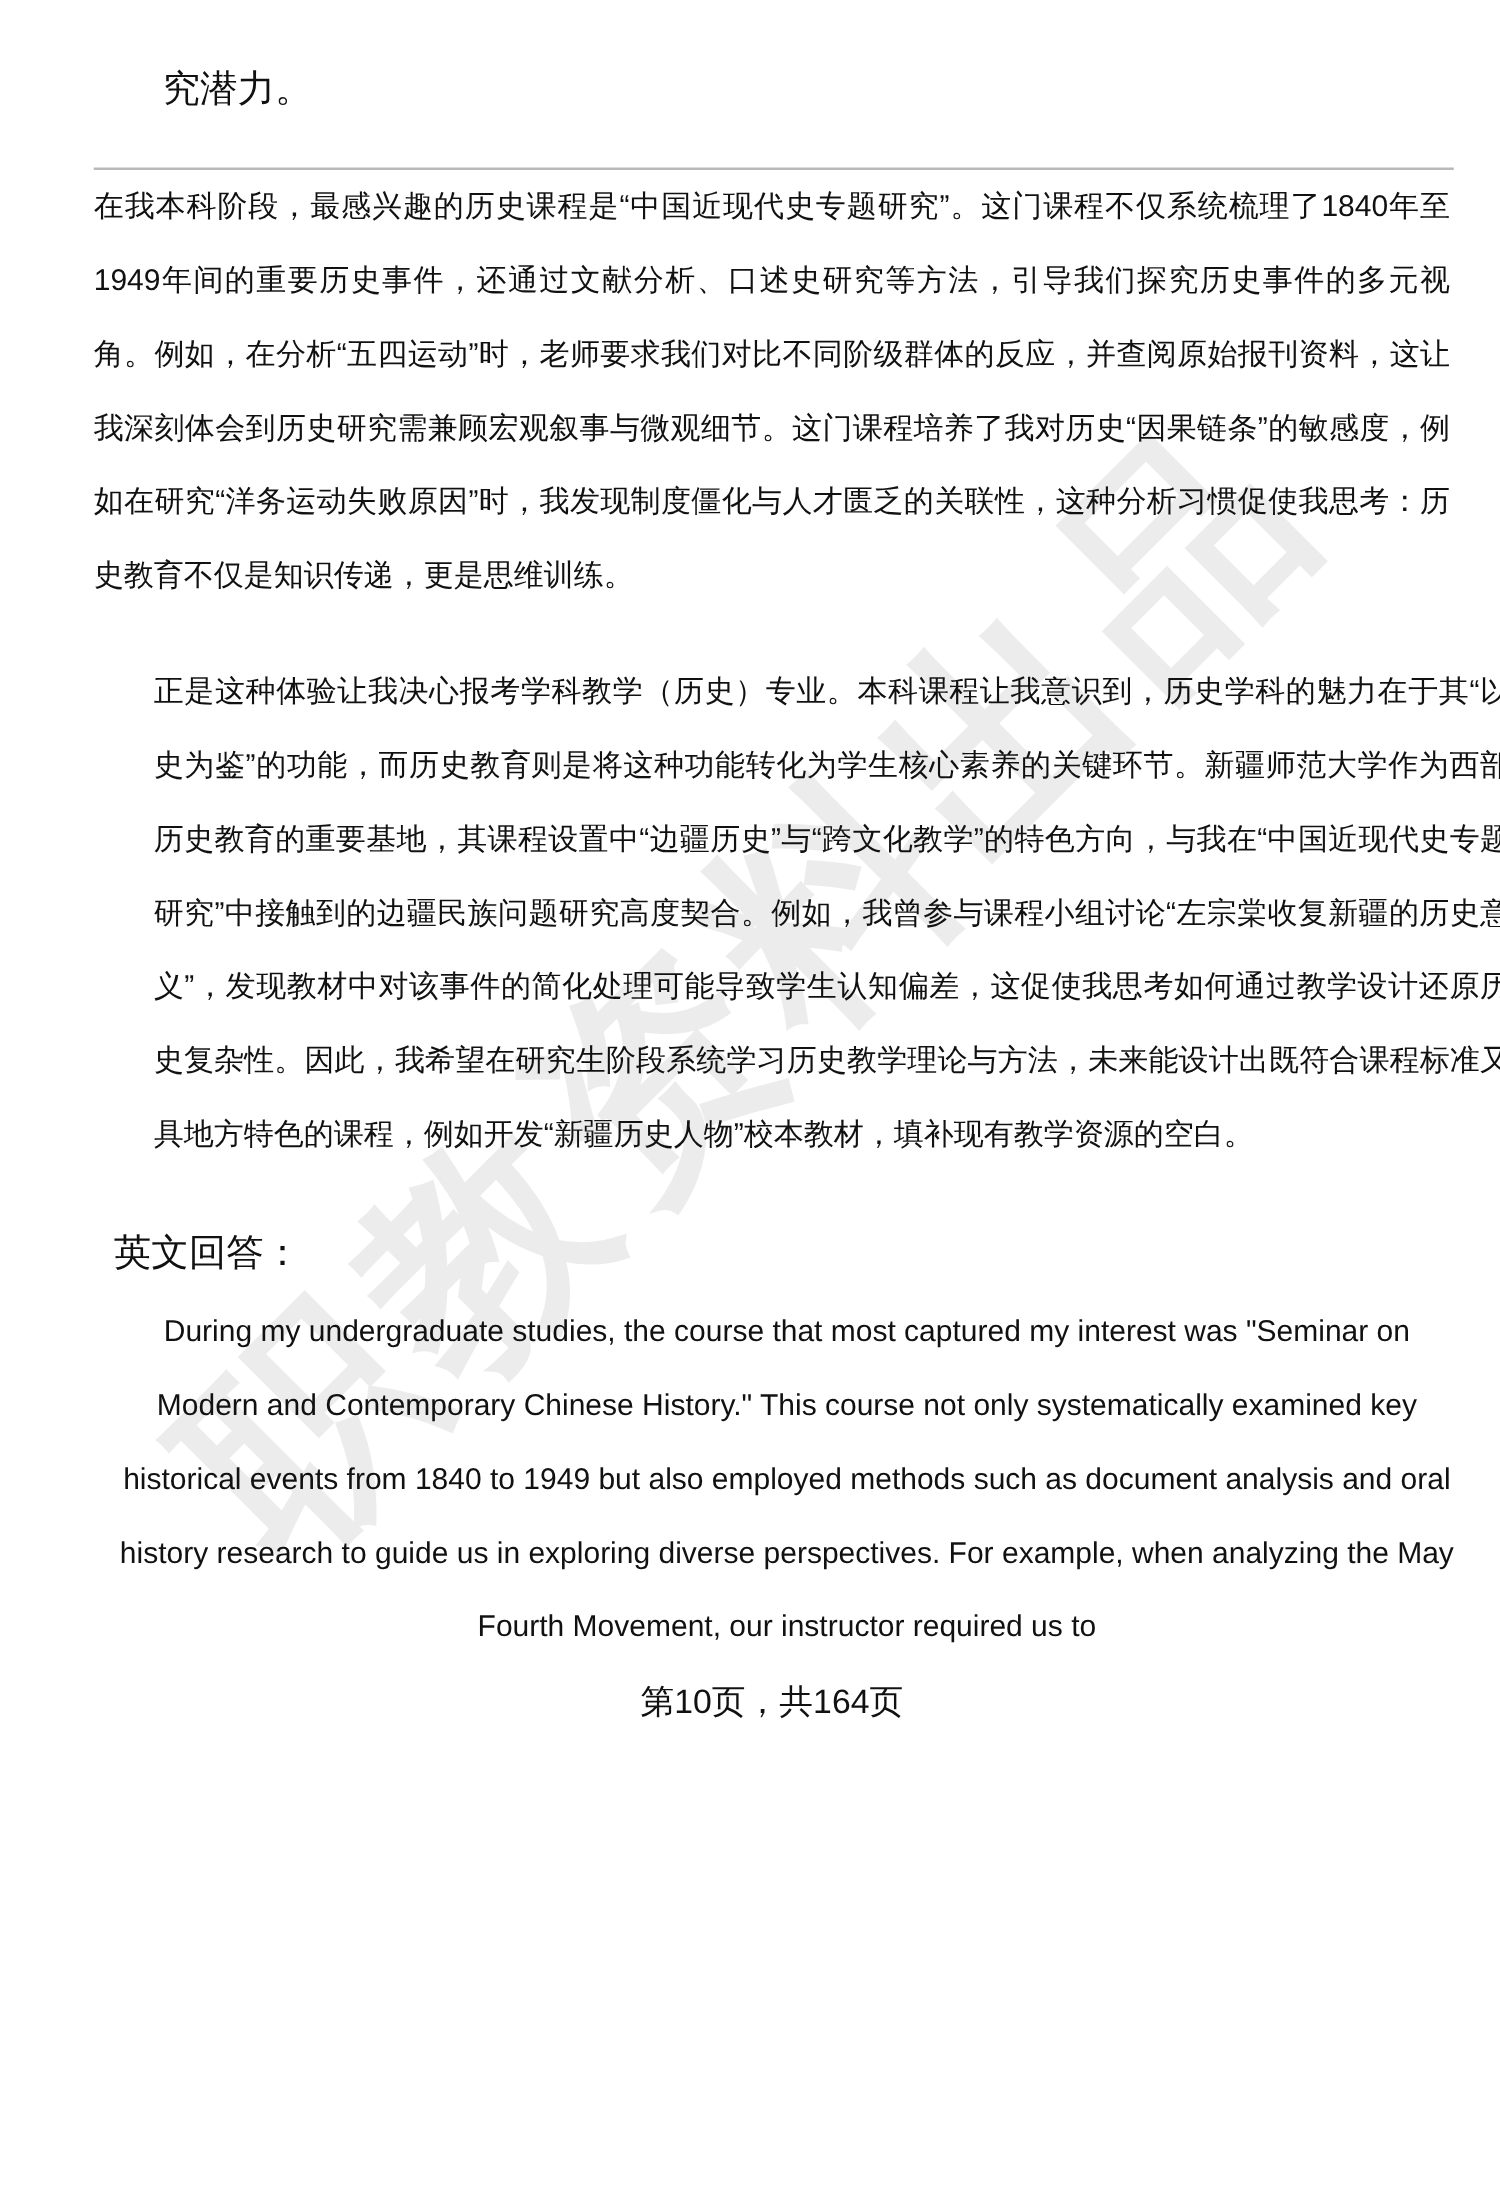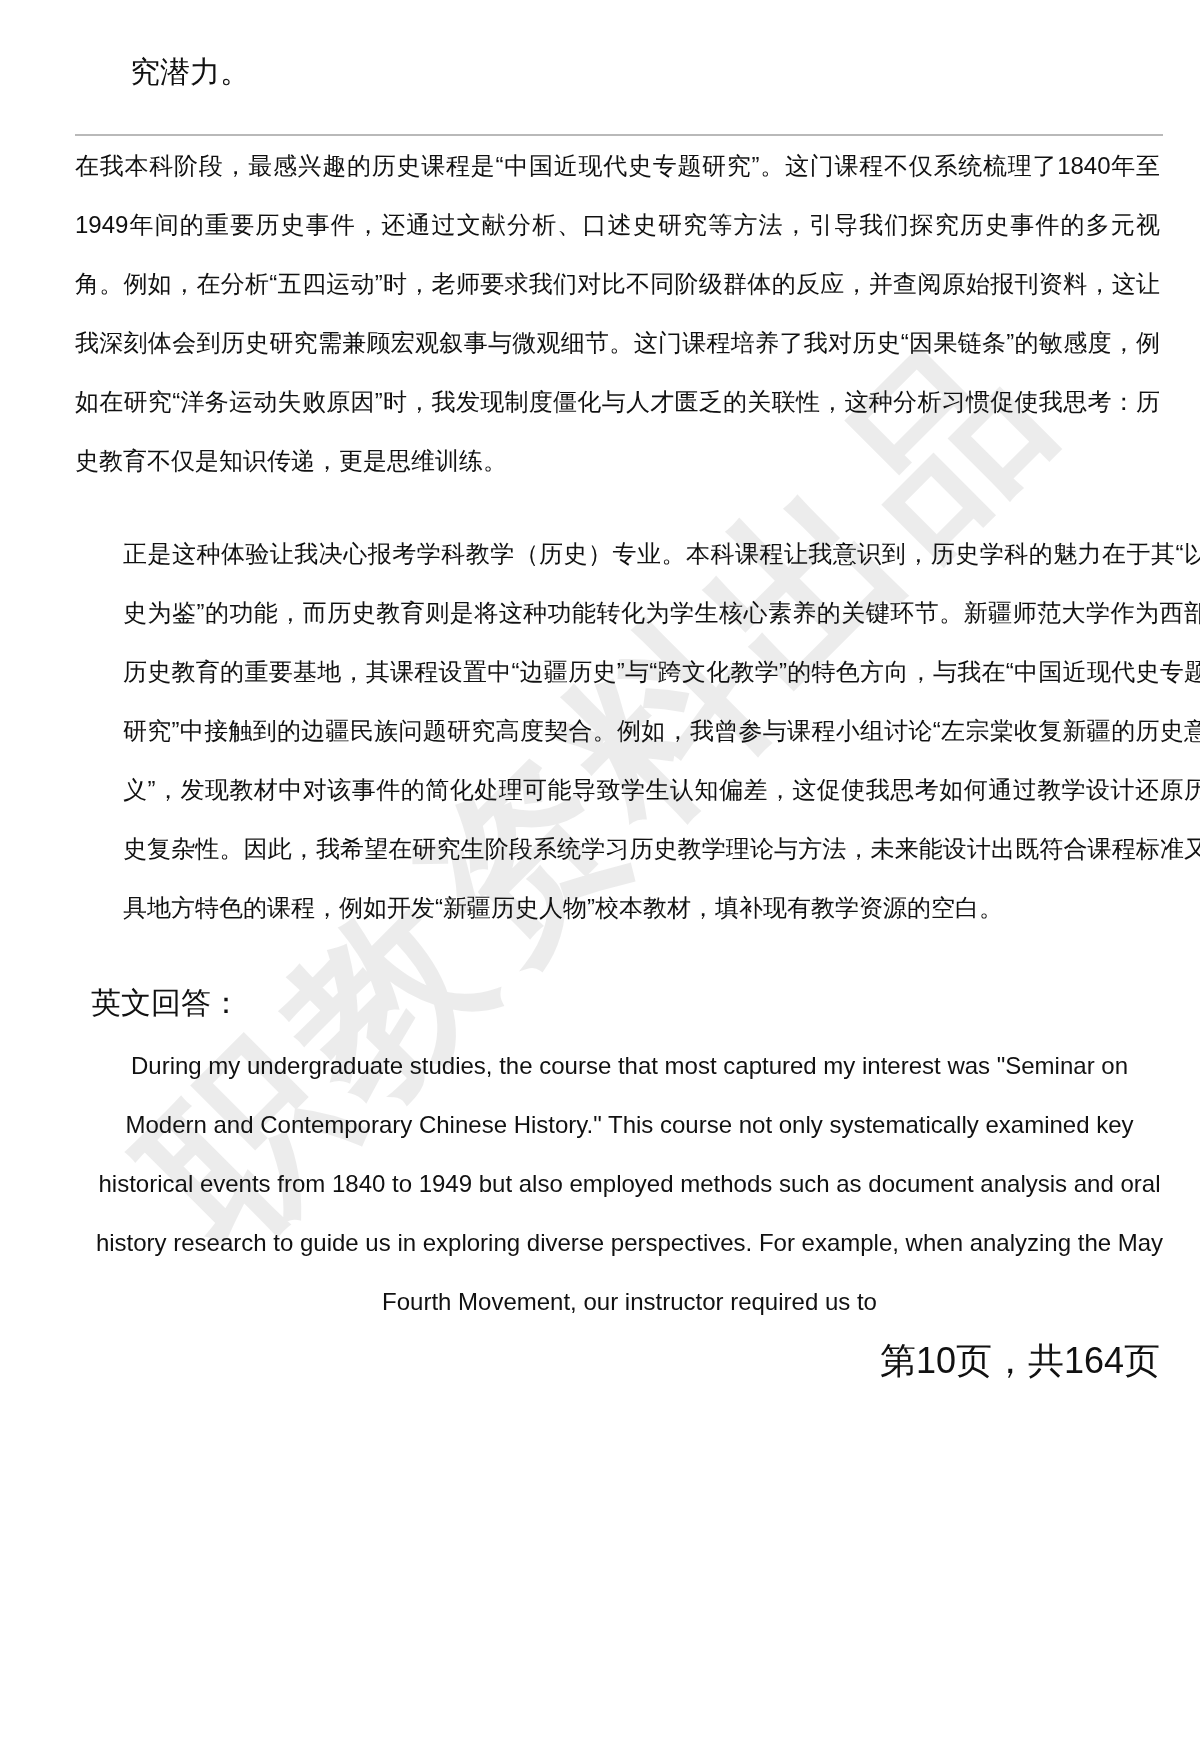--- a/index.html
+++ b/index.html
@@ -71,22 +71,22 @@
     margin-left: 16px;
   }
   .en {
     margin-top: 4px;
     text-align: center;
     margin-left: 12px;
   }
   .footer {
     margin-top: 8px;
     width: 1085px;
-    text-align: right;
-    font-size: 36px;
+    text-align: center;
+    font-size: 27px;
     line-height: 44px;
   }
 </style>
 </head>
 <body>
 
 <div class="watermark">职教资料出品</div>
 
 <div class="content">
 

